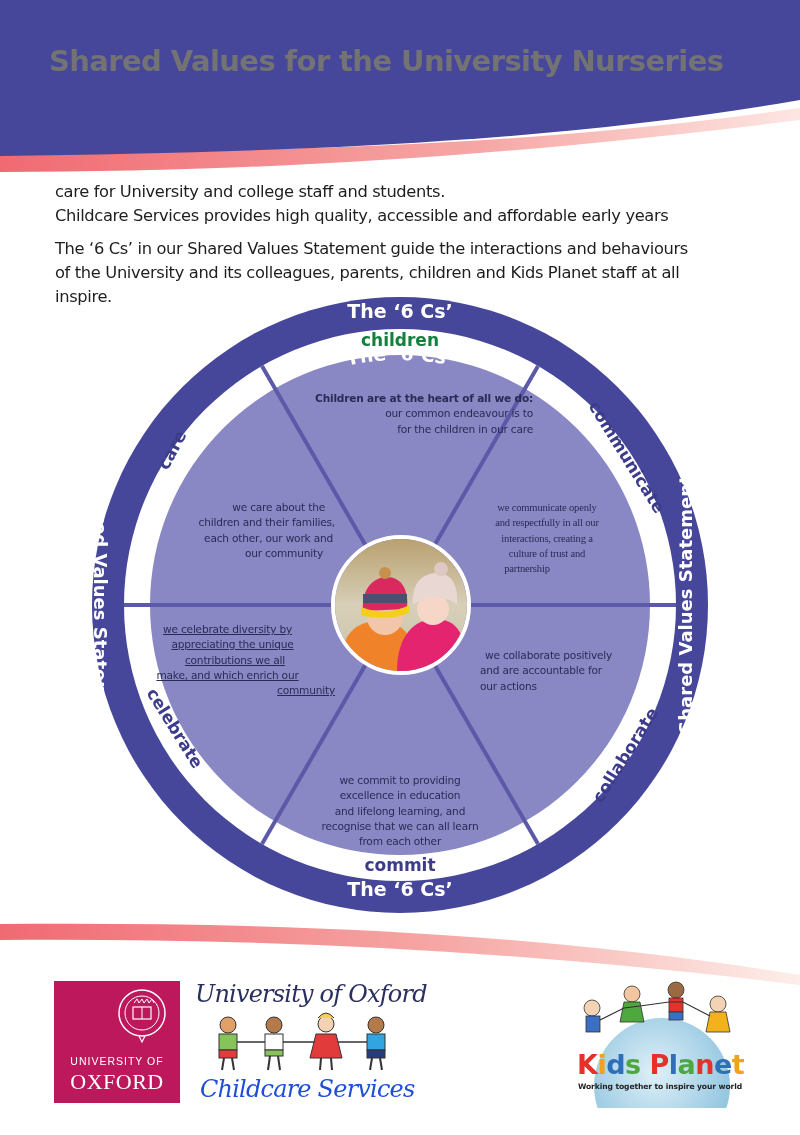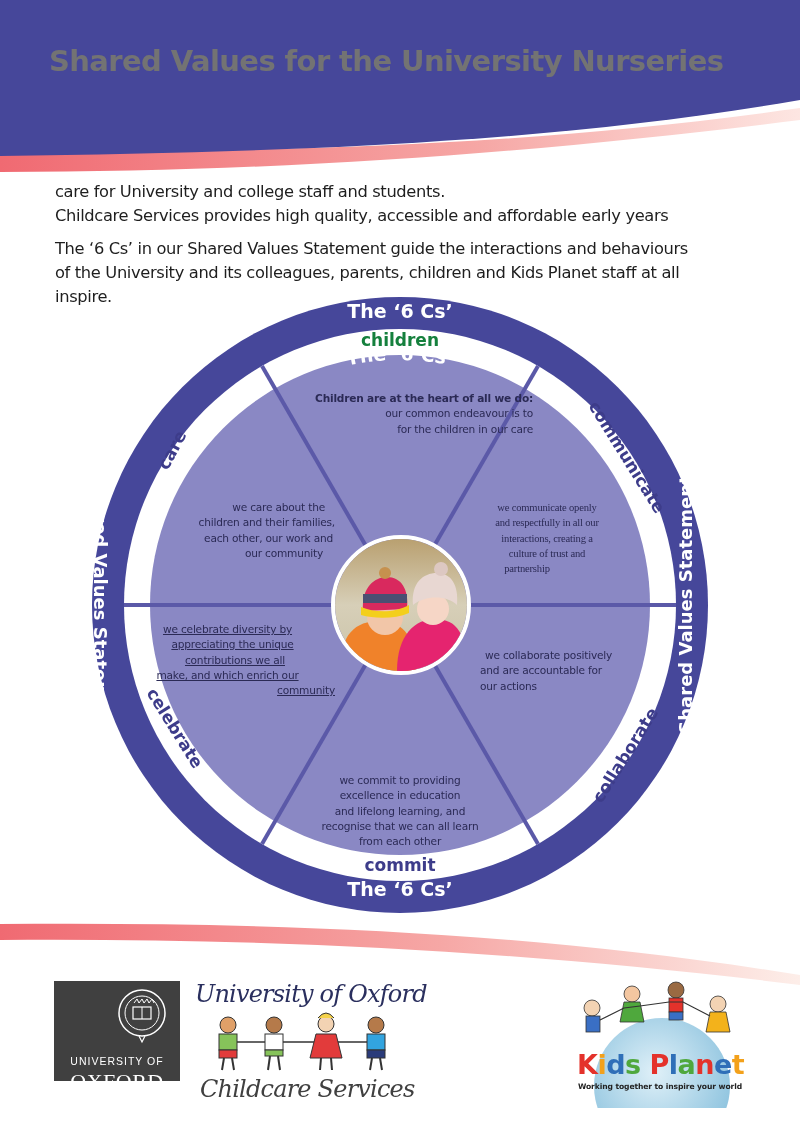--- a/index.html
+++ b/index.html
@@ -7,25 +7,25 @@
   .header-svg { position:absolute; left:0; top:0; }
   .page-title { position:absolute; left:49px; top:44px; color:#737373; font-family:"DejaVu Sans", sans-serif; font-weight:bold; font-size:29px; letter-spacing:-0.6px; margin:0; }
   .intro { position:absolute; left:55px; width:720px; color:#1e1e1e; font-family:"DejaVu Sans", sans-serif; font-size:16.3px; line-height:24px; letter-spacing:-0.35px; margin:0; }
   .intro-1 { top:180px; }
   .intro-2 { top:237px; }
   .wheel { position:absolute; left:0; top:0; }
   .seg-text { position:absolute; color:#2b2a55; font-family:"DejaVu Sans", sans-serif; font-size:10.6px; line-height:15.3px; letter-spacing:-0.2px; }
   .seg-text b { font-weight:bold; }
   .photo { position:absolute; left:331px; top:535px; width:140px; height:140px; border-radius:50%; border:4px solid #ffffff; overflow:hidden; box-sizing:border-box; }
   .footer-svg { position:absolute; left:0; top:0; }
-  .ox-logo { position:absolute; left:54px; top:981px; width:126px; height:100px; background:#404040; }
+  .ox-logo { position:absolute; left:54px; top:981px; width:126px; height:122px; background:#be185d; }
   .ox-logo .l1 { position:absolute; left:0; width:126px; top:74px; text-align:center; color:#fff; font-family:"Liberation Sans", sans-serif; font-size:10.5px; letter-spacing:1px; }
   .ox-logo .l2 { position:absolute; left:0; width:126px; top:88px; text-align:center; color:#fff; font-family:"Liberation Serif", serif; font-size:22px; letter-spacing:0.5px; }
   .cs-top { position:absolute; left:195px; top:980px; font-family:"DejaVu Serif", serif; font-size:24px; color:#2a2f5e; letter-spacing:-0.8px; font-style:italic; }
-  .cs-bot { position:absolute; left:200px; top:1075px; font-family:"DejaVu Serif", serif; font-size:24px; color:#404040; letter-spacing:-0.8px; font-style:italic; }
+  .cs-bot { position:absolute; left:200px; top:1075px; font-family:"DejaVu Serif", serif; font-size:24px; color:#1d4ed8; letter-spacing:-0.8px; font-style:italic; }
   .kp-name { position:absolute; left:577px; top:1049px; font-family:"DejaVu Sans", sans-serif; font-weight:bold; font-size:27px; letter-spacing:-0.5px; }
   .kp-tag { position:absolute; left:578px; top:1082px; font-family:"DejaVu Sans", sans-serif; font-weight:bold; font-size:7.6px; color:#222; letter-spacing:-0.1px; }
 </style>
 </head>
 <body>
 
 <svg class="header-svg" width="800" height="180" viewBox="0 0 800 180">
   <defs>
     <linearGradient id="swooshGrad" x1="0" y1="0" x2="1" y2="0">
       <stop offset="0" stop-color="#f06a72"></stop>

